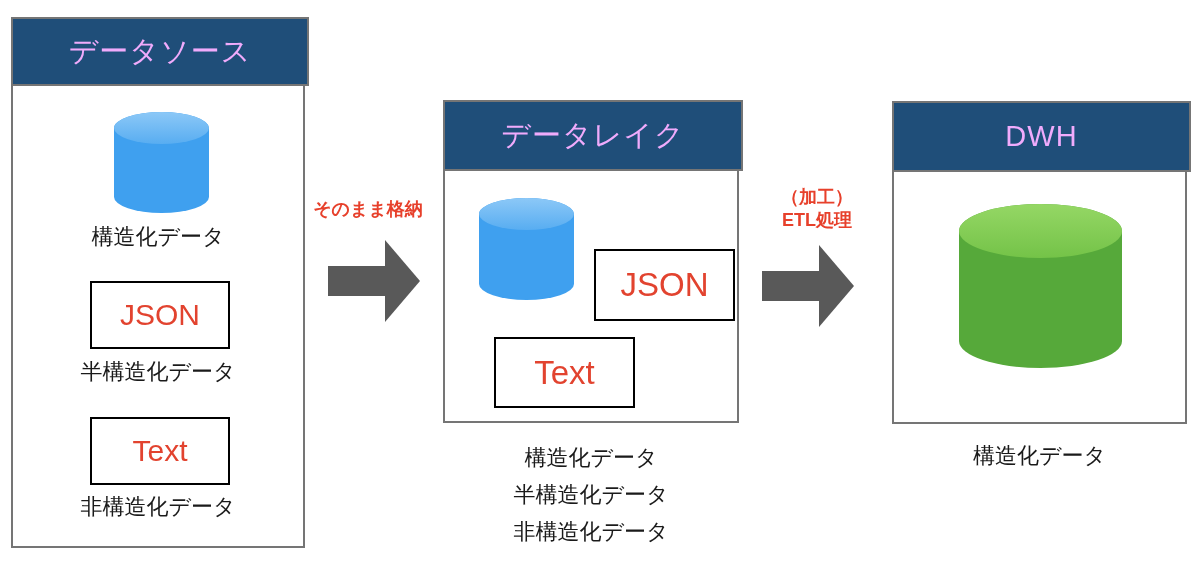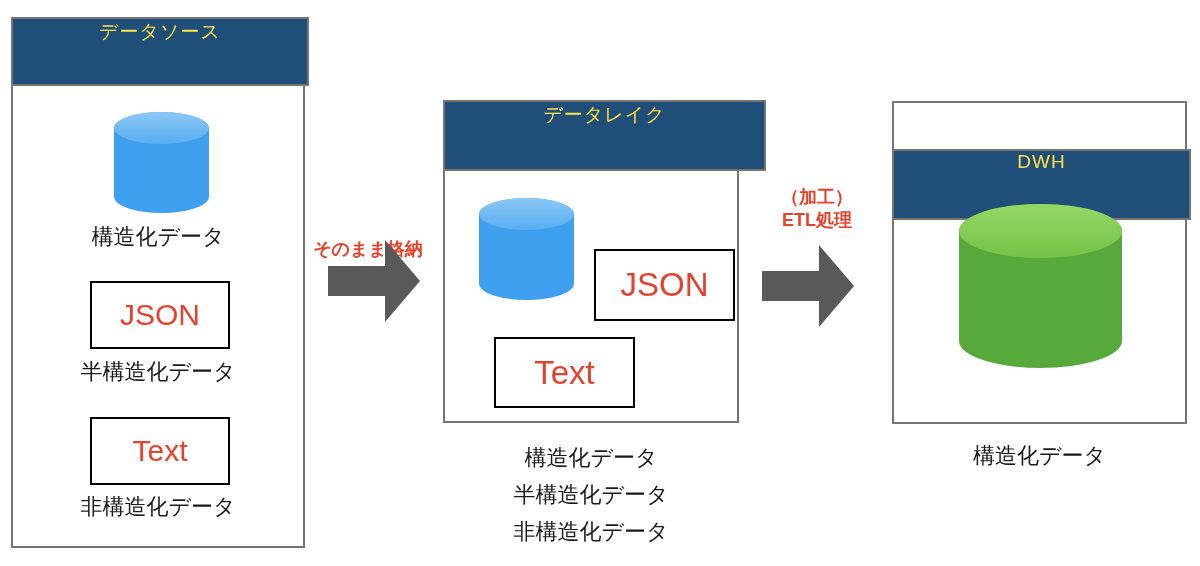--- a/index.html
+++ b/index.html
@@ -18,32 +18,32 @@
   .panel {
     position: absolute;
     background: #ffffff;
     border: 2px solid #757575;
   }
   .panel-header {
     position: absolute;
     left: -2px; top: -2px;
     background: #1f4e79;
     border: 2px solid #757575;
-    display: flex; justify-content: center;
-    color: #fde047;
-    font-size: 19px;
+    display: flex; align-items: center; justify-content: center;
+    color: #f0abfc;
+    font-size: 29px;
     letter-spacing: 1px;
     white-space: nowrap;
   }
   .panel.source { left: 11px; top: 17px;  width: 294px; height: 531px; }
   .panel.lake   { left: 443px; top: 100px; width: 296px; height: 323px; }
   .panel.dwh    { left: 892px; top: 101px; width: 295px; height: 323px; }
   .panel.source .panel-header { width: 298px; height: 69px; }
-  .panel.lake   .panel-header { width: 323px; height: 71px; }
-  .panel.dwh    .panel-header { width: 299px; height: 71px; margin-top: 48px; }
+  .panel.lake   .panel-header { width: 300px; height: 71px; }
+  .panel.dwh    .panel-header { width: 299px; height: 71px; }
 
   
   .cyl { position: absolute; line-height: 0; }
   .cyl.src-cyl  { left: 101px; top: 93px; }
   .cyl.lake-cyl { left: 34px;  top: 96px; }
   .cyl.dwh-cyl  { left: 65px;  top: 101px; }
 
   
   .databox {
     position: absolute;
@@ -86,21 +86,21 @@
   
   .flow-label {
     position: absolute;
     color: #e7402b;
     font-weight: bold;
     font-size: 18px;
     text-align: center;
     line-height: 23px;
     white-space: nowrap;
   }
-  .flow-label.store { left: 308px; top: 198px; width: 120px; margin-top: 40px; }
+  .flow-label.store { left: 308px; top: 198px; width: 120px; }
   .flow-label.etl   { left: 757px; top: 186px; width: 120px; }
 
   .arrow { position: absolute; width: 92px; height: 82px; }
   .arrow.store-arrow { left: 328px; top: 240px; }
   .arrow.etl-arrow   { left: 762px; top: 245px; }
   .arrow .shaft {
     position: absolute;
     left: 0; top: 26px;
     width: 58px; height: 30px;
     background: #595959;

